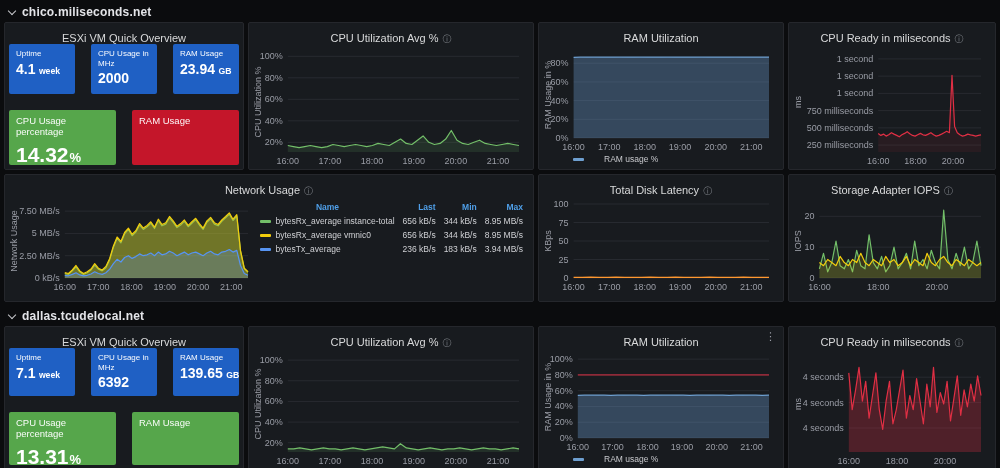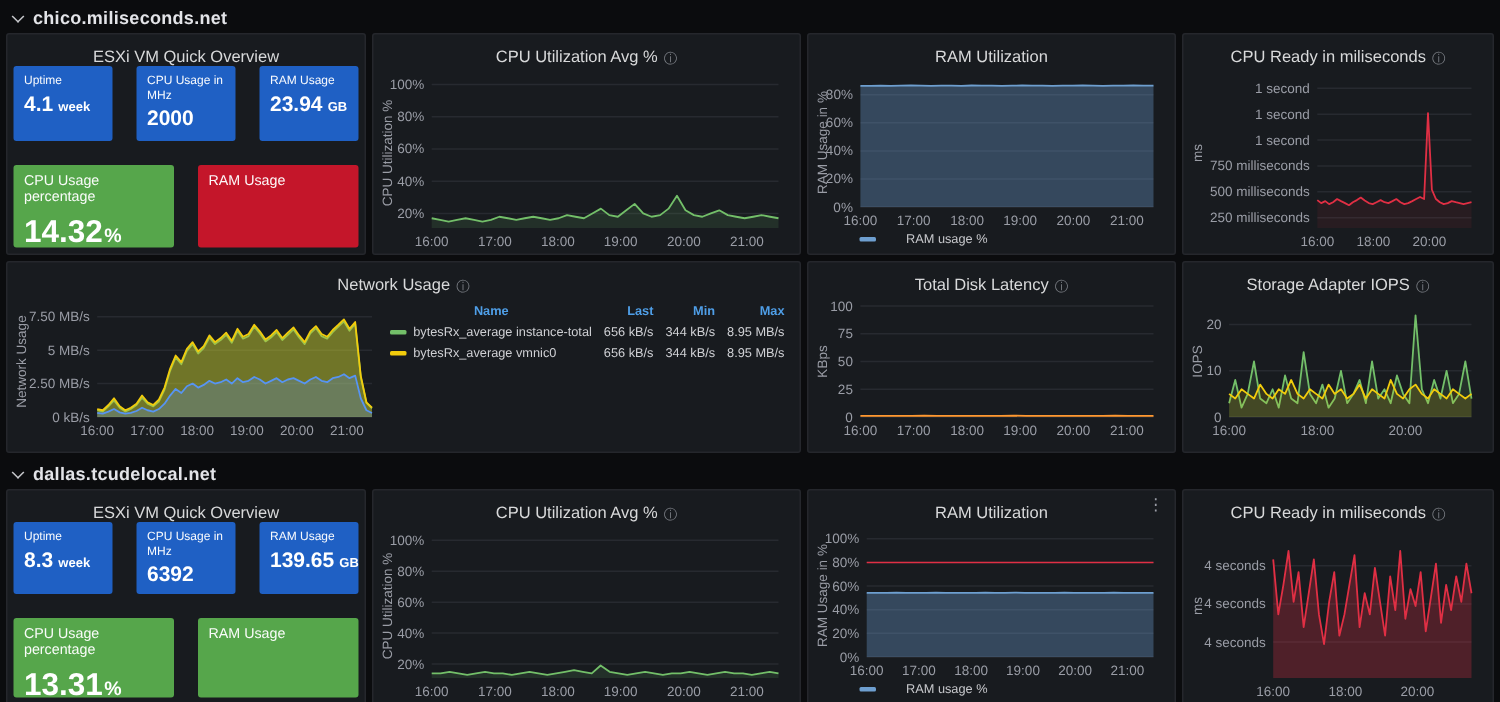--- a/index.html
+++ b/index.html
@@ -220,20 +220,26 @@
               <td>656 kB/s</td>
               <td>344 kB/s</td>
               <td>8.95 MB/s</td>
             </tr>
             <tr>
               <td class="l"><span class="legend-marker" style="background: rgb(242, 204, 12);"></span><span>bytesRx_average vmnic0</span></td>
               <td>656 kB/s</td>
               <td>344 kB/s</td>
               <td>8.95 MB/s</td>
             </tr>
+            <tr>
+              <td class="l"><span class="legend-marker" style="background: rgb(87, 148, 242);"></span><span>bytesTx_average</span></td>
+              <td>236 kB/s</td>
+              <td>183 kB/s</td>
+              <td>3.94 MB/s</td>
+            </tr>
           </tbody>
         </table>
       </div>
     </div>
 
     <div class="panel" style="width:246px">
       <div class="panel-header">
         <span class="panel-title">Total Disk Latency</span>
         <span class="info-icon">ⓘ</span>
       </div>
@@ -295,21 +301,21 @@
 
   <div class="row" style="height:144px;margin-bottom:0">
 
     <div class="panel" style="width:240px">
       <div class="panel-header">
         <span class="panel-title">ESXi VM Quick Overview</span>
       </div>
       <div class="stat-grid">
         <div class="tile top" style="background: rgb(31, 96, 196);">
           <span class="tile-label">Uptime</span>
-          <span class="tile-value"><b>8.3</b><i> week</i></span>
+          <span class="tile-value"><b>7.1</b><i> week</i></span>
         </div>
         <div class="tile top" style="background: rgb(31, 96, 196);">
           <span class="tile-label">CPU Usage in MHz</span>
           <span class="tile-value"><b>6392</b><i></i></span>
         </div>
         <div class="tile top" style="background: rgb(31, 96, 196);">
           <span class="tile-label">RAM Usage</span>
           <span class="tile-value"><b>139.65</b><i> GB</i></span>
         </div>
         <div class="tile bottom" style="background: rgb(86, 166, 75);">

